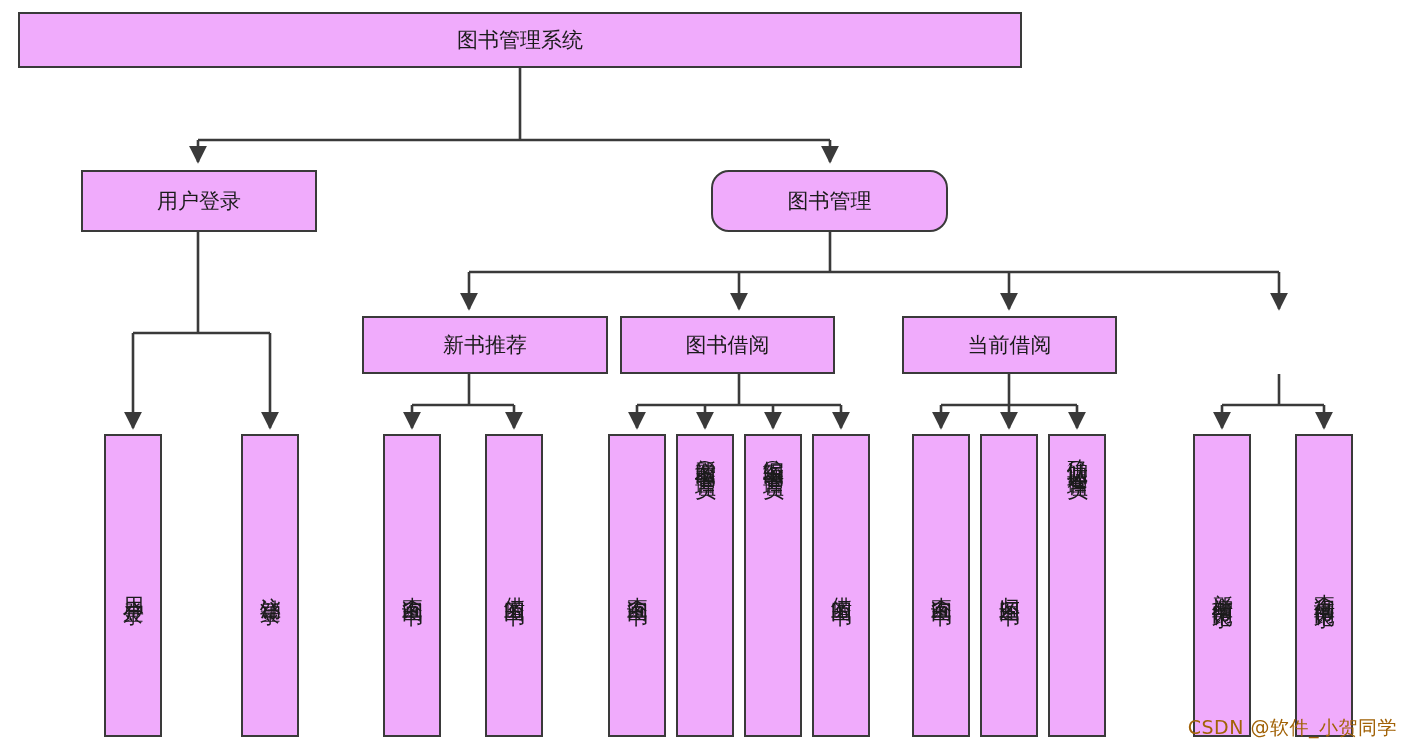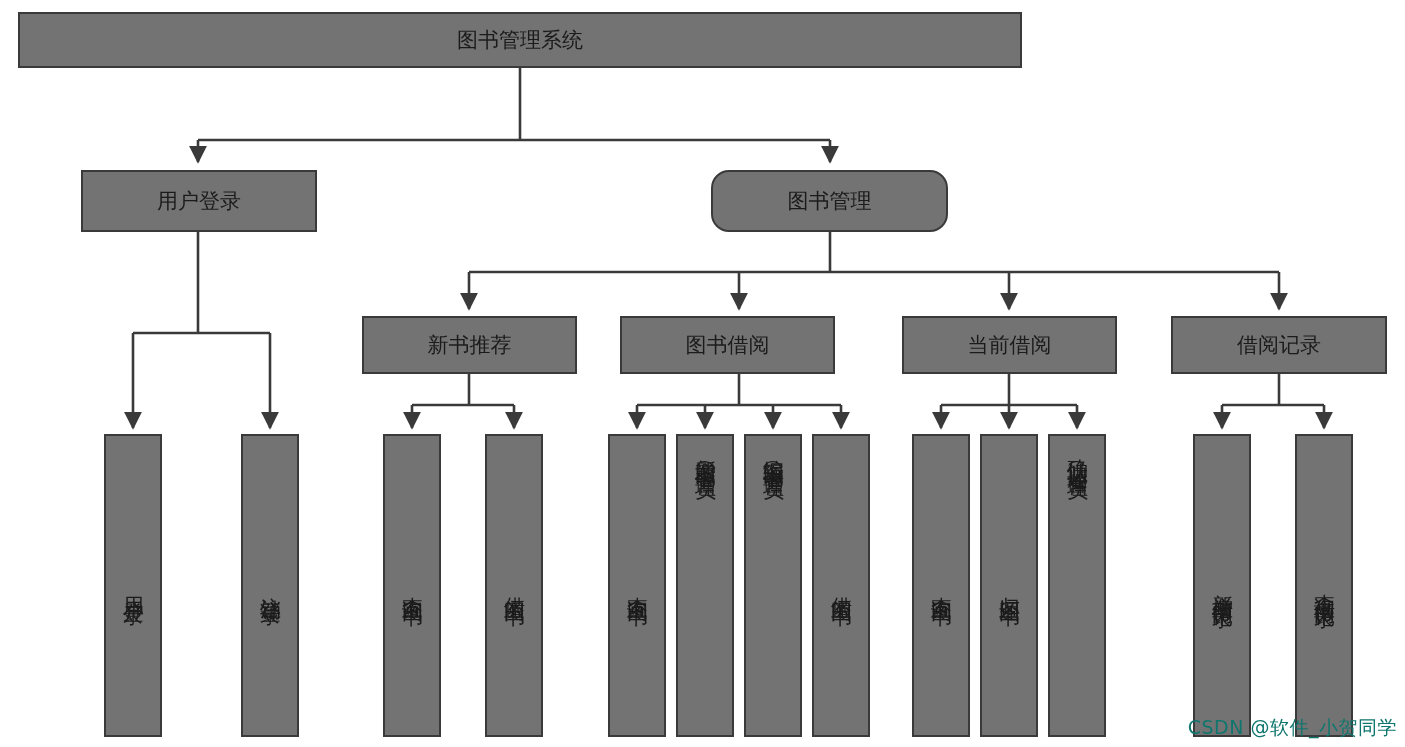--- a/index.html
+++ b/index.html
@@ -22,21 +22,21 @@
   svg.edges {
     position: absolute;
     left: 0;
     top: 0;
     width: 1405px;
     height: 747px;
   }
   .node {
     position: absolute;
     box-sizing: border-box;
-    background: #737373;
+    background: #f0abfc;
     border: 2px solid #3a3a3a;
     display: flex;
     align-items: center;
     justify-content: center;
     overflow: hidden;
   }
   .node .label {
     color: #1b1b1b;
     text-align: center;
     line-height: 1.18;
@@ -58,21 +58,21 @@
     line-height: 1;
   }
   .node.vert.mid {
     align-items: center;
     padding-top: 0;
   }
   .watermark {
     position: absolute;
     right: 8px;
     bottom: 6px;
-    color: #0f766e;
+    color: #a16207;
     font-size: 19px;
     letter-spacing: 0.5px;
     pointer-events: none;
     white-space: nowrap;
   }
 </style>
 </head>
 <body>
 
 <div id="diagram-root">
@@ -131,31 +131,28 @@
     <span class="label">图书管理系统</span>
   </div>
 
   <div class="node horiz" style="left:81px; top:170px; width:236px; height:62px;">
     <span class="label">用户登录</span>
   </div>
   <div class="node horiz" style="left:711px; top:170px; width:237px; height:62px;border-radius:18px;">
     <span class="label">图书管理</span>
   </div>
 
-  <div class="node horiz" style="left:362px; top:316px; width:215px; height:58px;">
+  <div class="node horiz" style="left:362px; top:316px; width:246px; height:58px;">
     <span class="label">新书推荐</span>
   </div>
   <div class="node horiz" style="left:620px; top:316px; width:215px; height:58px;">
     <span class="label">图书借阅</span>
   </div>
   <div class="node horiz" style="left:902px; top:316px; width:215px; height:58px;">
     <span class="label">当前借阅</span>
-  </div>
-  <div class="node horiz" style="left:1171px; top:316px; width:216px; height:58px;">
-    <span class="label">借阅记录</span>
   </div>
 
   <div class="node vert mid" style="left:104px; top:434px; width:58px; height:303px;">
     <span class="label">用户登录</span>
   </div>
   <div class="node vert mid" style="left:241px; top:434px; width:58px; height:303px;">
     <span class="label">注销登录</span>
   </div>
 
   <div class="node vert mid" style="left:383px; top:434px; width:58px; height:303px;">

